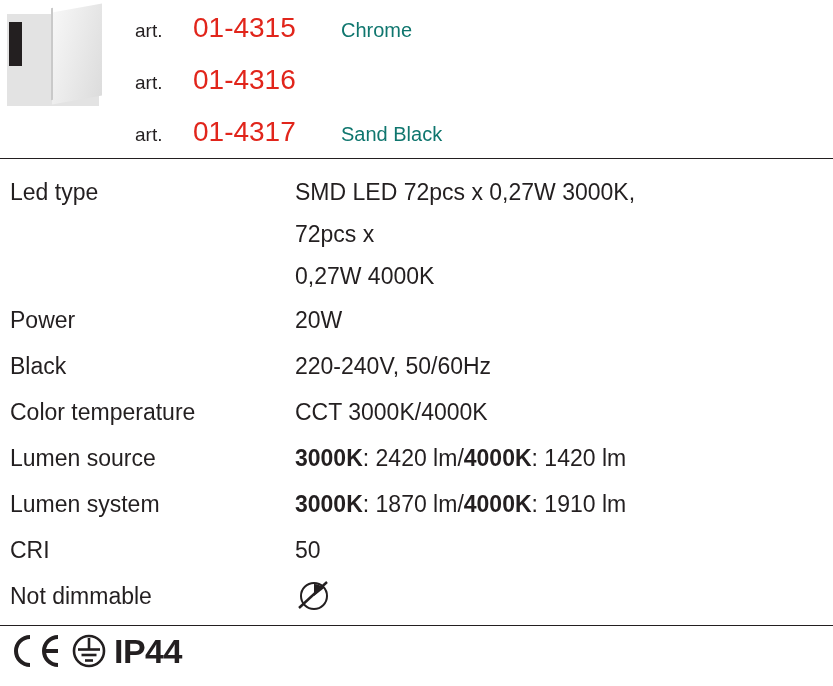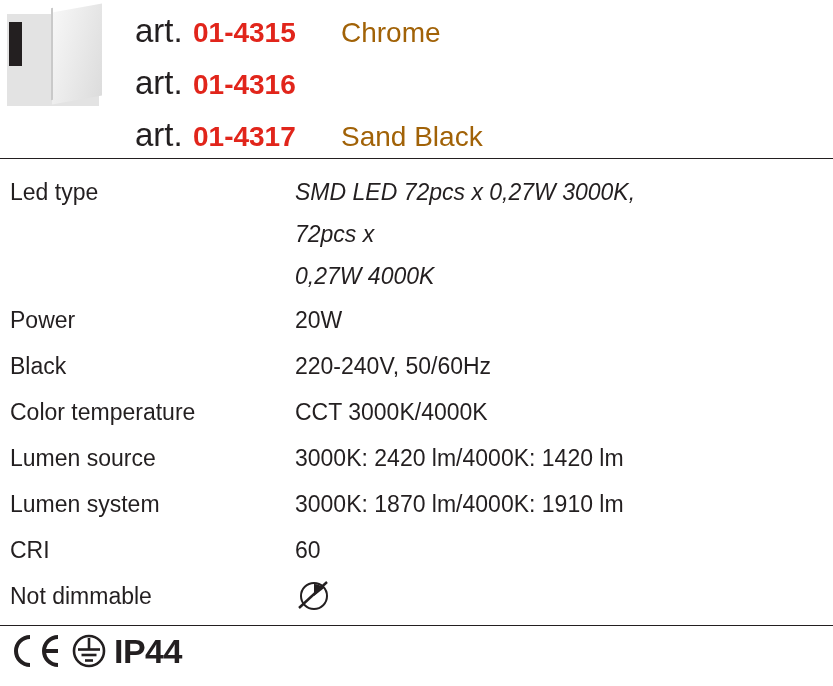--- a/index.html
+++ b/index.html
@@ -80,35 +80,35 @@
   .variant-list {
     flex: 1 1 auto;
     padding-top: 4px;
   }
   .variant-row {
     display: flex;
     align-items: baseline;
     height: 52px;
   }
   .variant-art {
-    font-size: 33px;
+    font-size: 19px;
     color: #231f20;
     width: 58px;
     flex: 0 0 58px;
   }
   .variant-code {
     font-size: 28px;
-    font-weight: bold;
+    font-weight: normal;
     color: #e1251b;
     width: 148px;
     flex: 0 0 148px;
   }
   .variant-name {
-    font-size: 28px;
-    color: #a16207;
+    font-size: 20px;
+    color: #0f766e;
   }
 
   .rule {
     border-top: 1px solid #231f20;
     margin: 0 0 0 0;
   }
 
   
   .specs {
     width: 667px;
@@ -132,25 +132,25 @@
     flex: 1 1 auto;
     font-size: 23px;
     color: #231f20;
     line-height: 46px;
   }
   .spec-value .wrap2 {
     display: block;
     line-height: 42px;
   }
   .spec-value b {
-    font-weight: normal;
+    font-weight: bold;
   }
 
   .row-led .spec-label { line-height: 42px; }
-  .row-led .spec-value { line-height: 42px; padding-top: 0; font-style: italic; }
+  .row-led .spec-value { line-height: 42px; padding-top: 0; }
 
   
   .nodim-icon {
     display: inline-block;
     width: 36px;
     height: 36px;
     position: relative;
     vertical-align: -9px;
   }
   .nodim-icon svg { display:block; }
@@ -244,21 +244,21 @@
       <div class="spec-value"><b>3000K</b><span>: 2420 lm/</span><b>4000K</b><span>: 1420 lm</span></div>
     </div>
 
     <div class="spec-row">
       <div class="spec-label">Lumen system</div>
       <div class="spec-value"><b>3000K</b><span>: 1870 lm/</span><b>4000K</b><span>: 1910 lm</span></div>
     </div>
 
     <div class="spec-row">
       <div class="spec-label">CRI</div>
-      <div class="spec-value">60</div>
+      <div class="spec-value">50</div>
     </div>
 
     <div class="spec-row">
       <div class="spec-label">Not dimmable</div>
       <div class="spec-value">
         <span class="nodim-icon">
           <svg width="36" height="36" viewBox="0 0 36 36">
             <circle cx="19" cy="19" r="13" fill="none" stroke="#231f20" stroke-width="2"></circle>
             <path d="M19 19 L19 7 A12 12 0 0 1 28.5 11.5 Z" fill="#231f20"></path>
             <line x1="4" y1="31" x2="32" y2="5" stroke="#231f20" stroke-width="2.4"></line>

